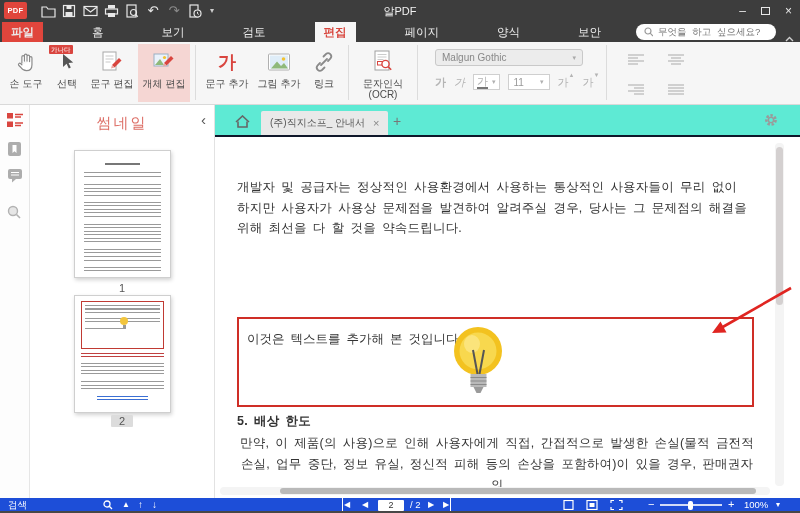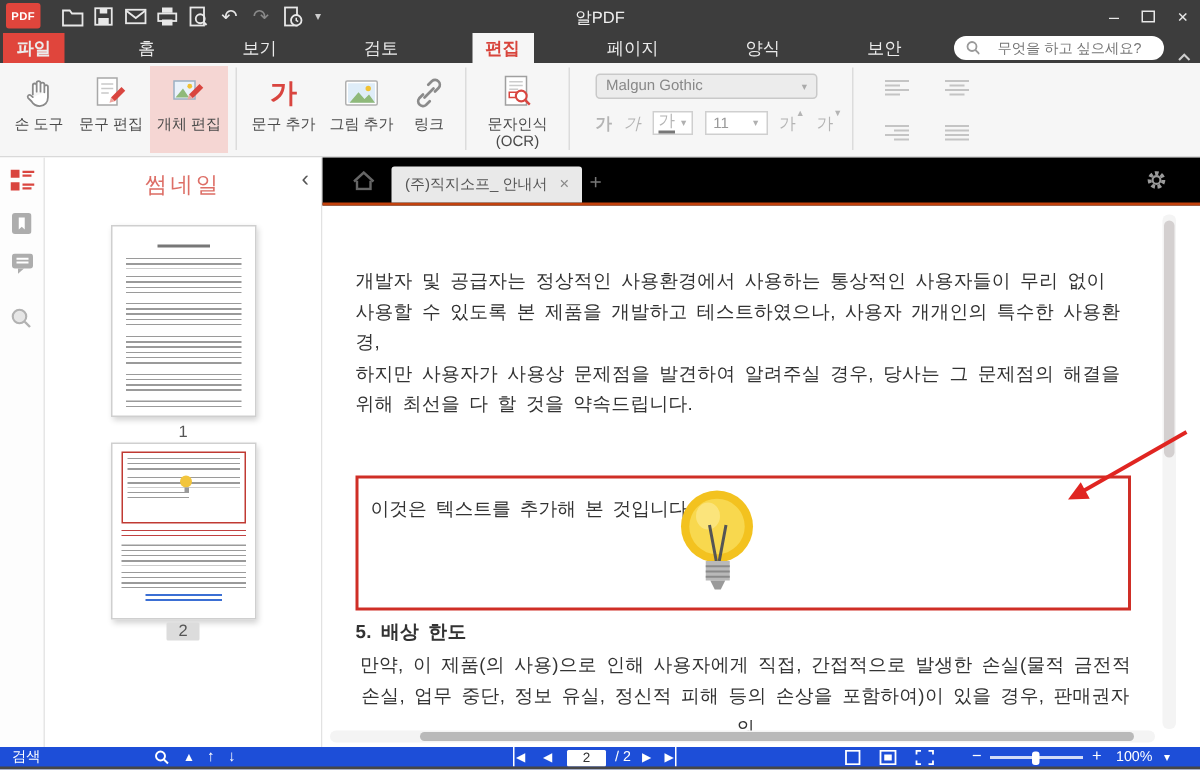--- a/index.html
+++ b/index.html
@@ -23,21 +23,21 @@
   .wc-max { width:9px; height:8px; border:1.5px solid #e8e8e8; }
 
   
   .menubar { position:relative; height:20px; background:#3d3d3d; display:flex; align-items:stretch; padding-left:2px;gap:40px; }
   .m-item { padding:0 9px; font-size:11.5px; color:#ebebeb; display:flex; align-items:center; }
   .m-item.file { background:#e0453c; font-weight:bold; }
   .m-item.active { background:#f6f6f6; color:#d8453c; font-weight:bold; }
   .menu-search { position:absolute; right:24px; top:2px; width:140px; height:16px; background:#fff;
                  border-radius:8px; display:flex; align-items:center; padding:0 8px; gap:5px; }
   .menu-search input { border:none; outline:none; background:transparent; font-size:9.5px; color:#666;
-                       width:110px; font-family:Liberation Sans, sans-serif;text-align:center; }
+                       width:110px; font-family:Liberation Mono, monospace; }
   .collapse-btn { position:absolute; right:6px; top:6px; }
 
   
   .ribbon { position:relative; height:63px; background:#f6f6f6; border-bottom:1px solid #d9d9d9;
             display:flex; padding-left:4px; align-items:flex-start; }
   .tool { display:flex; flex-direction:column; align-items:center; padding-top:5px; gap:3px;
           height:58px; margin-top:2px; }
   .tool .ticon { height:26px; display:flex; align-items:center; justify-content:center; position:relative; }
   .tool .tlabel { font-size:10px; color:#4a4a4a; line-height:11px; text-align:center; white-space:nowrap; }
   .tool.active { background:#f5d6d3; }
@@ -80,21 +80,21 @@
   .t-redblock { background:repeating-linear-gradient(to bottom,#c04040 0 1px,transparent 1px 3.5px); }
   .t-blue { background:repeating-linear-gradient(to bottom,#3b6fd4 0 1px,transparent 1px 3.5px); }
   .t-num { position:absolute; left:0; right:0; text-align:center; font-size:11px; color:#555; }
   .t-num .sel { background:#dcdcdc; padding:0 8px; border-radius:1px; }
   .t2-redbox { border:1px solid #c03a33; height:48px; margin-bottom:4px; padding:3px 3px; position:relative; }
   .t-bulb { position:absolute; left:38px; top:15px; width:8px; height:8px; background:#f2c53d;
             border-radius:50%; }
   .t-bulb::after { content:""; position:absolute; left:2.5px; top:8px; width:3px; height:3px; background:#999; }
 
   .docarea { position:relative; flex:1; background:#fff; }
-  .tabbar { position:relative; height:32px; background:#000000; border-bottom:2px solid #c2410c;text-align:center; }
+  .tabbar { position:relative; height:32px; background:#5eead4; border-bottom:2px solid #0f172a;text-align:center; }
   .home-btn { position:absolute; left:20px; top:9px; }
   .doc-tab { position:absolute; left:46px; top:6px; bottom:0; background:#e9e9e9; padding:0 9px;
              display:flex; align-items:center; gap:8px; font-size:10px; color:#555;
              border-radius:2px 2px 0 0; }
   .tab-close { color:#888; font-size:11px; }
   .newtab-btn { position:absolute; left:178px; top:8px; font-size:14px; color:#777; }
   .gear-btn { position:absolute; right:22px; top:8px; }
 
   .page { position:absolute; top:34px; left:0; right:0; bottom:0; overflow:hidden; }
   .doc-text { position:absolute; left:22px; top:38px; width:516px; font-size:12.5px; line-height:20.5px;
@@ -210,20 +210,29 @@
 
   <div class="ribbon">
     <div class="tool" style="width:44px">
       <span class="ticon">
           <svg width="22" height="24" viewBox="0 0 24 24">
             <path d="M7.5 13V6.5a1.4 1.4 0 0 1 2.8 0V11M10.3 11V4.8a1.4 1.4 0 0 1 2.8 0V11M13.1 11V5.8a1.4 1.4 0 0 1 2.8 0v5.7M15.9 11.5V7.5a1.3 1.3 0 0 1 2.6 0V15c0 4-2.5 6.5-6 6.5-3 0-4.6-1.2-6-3.5L4 15.5c-.8-1.3.8-2.8 2-1.8l1.5 1.3" fill="#fff" stroke="#8a8a8a" stroke-width="1.3" stroke-linecap="round" stroke-linejoin="round"></path>
           </svg>
         </span>
       <span class="tlabel">손 도구</span>
     </div>
+    <div class="tool" style="width:38px">
+      <span class="ticon">
+        <span class="badge">가나다</span>
+        <svg width="18" height="22" viewBox="0 0 18 22">
+            <path d="M5 3v13l3.6-3.2 2.2 4.7 2-.9-2.2-4.6 4.6-.5z" fill="#555"></path>
+          </svg>
+      </span>
+      <span class="tlabel">선택</span>
+    </div>
     <div class="tool" style="width:52px">
       <span class="ticon">
           <svg width="24" height="24">
             <rect x="3" y="2" width="13" height="18" fill="#fff" stroke="#a8a8a8"></rect>
             <path d="M5.5 6h8M5.5 9h8M5.5 12h5" stroke="#c9c9c9"></path>
             <polygon points="12,15 19,8 21.5,10.5 14.5,17.5" fill="#d9453f"></polygon>
             <polygon points="11,18.5 12,15 14.5,17.5" fill="#eda59f"></polygon>
           </svg>
         </span>
       <span class="tlabel">문구 편집</span>
@@ -391,21 +400,20 @@
         <span class="newtab-btn">+</span>
         <span class="gear-btn"><svg width="14" height="14">
               <circle cx="7" cy="7" r="4.6" fill="none" stroke="#9a9a9a" stroke-width="2.6" stroke-dasharray="2.4 1.7"></circle>
               <circle cx="7" cy="7" r="2.6" fill="none" stroke="#9a9a9a" stroke-width="1.4"></circle>
             </svg></span>
       </div>
 
       <div class="page">
         <div class="doc-text">
           <div>개발자 및 공급자는 정상적인 사용환경에서 사용하는 통상적인 사용자들이 무리 없이</div>
-          <div>사용할 수 있도록 본 제품을 개발하고 테스트하였으나, 사용자 개개인의 특수한 사용환경,</div>
           <div>하지만 사용자가 사용상 문제점을 발견하여 알려주실 경우, 당사는 그 문제점의 해결을</div>
           <div>위해 최선을 다 할 것을 약속드립니다.</div>
         </div>
 
         <div class="red-box">
           <div class="annot">이것은 텍스트를 추가해 본 것입니다.</div>
           <span class="bulb-svg">
             <svg width="58" height="76" viewBox="0 0 58 76">
               <circle cx="29" cy="27" r="24" fill="#f3c21f"></circle>
               <circle cx="29" cy="27" r="18.5" fill="#f8d84e"></circle>

